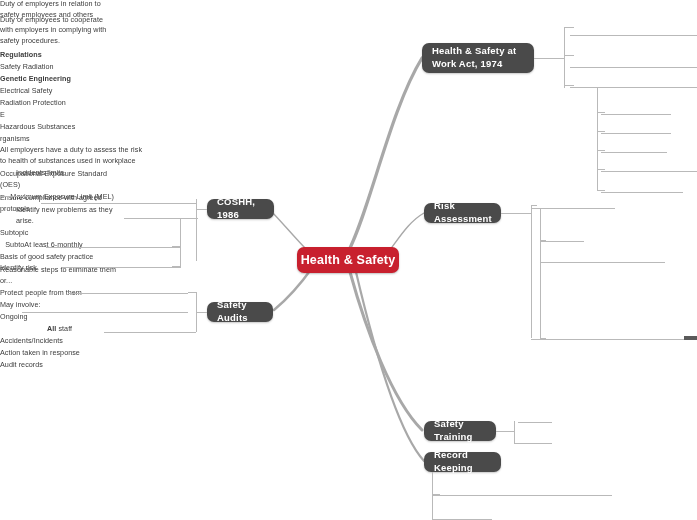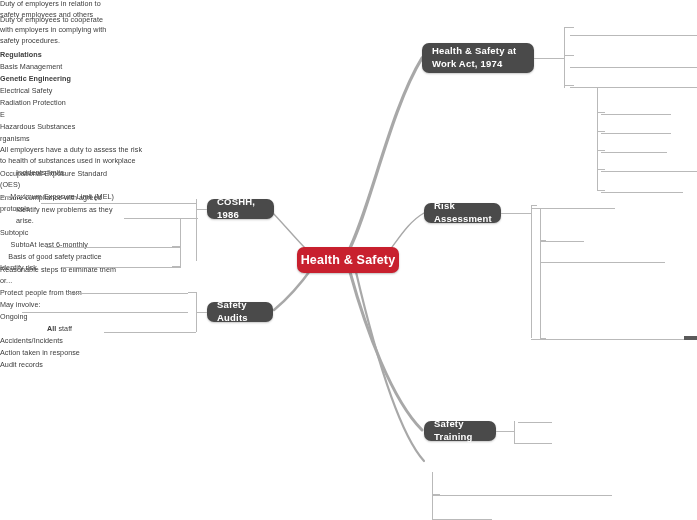--- a/index.html
+++ b/index.html
@@ -137,21 +137,21 @@
   <div class="hstub" style="left:564px; top:85px; width:10px;"></div>
   <div class="leaf bold" style="left:588px; top:73px; width:109px; height:14px;">
     <span class="leaf-text">Regulations</span>
   </div>
   <div class="underline" style="left:570px; top:87px; width:127px;"></div>
 
   <div class="vrail" style="left:597px; top:87px; height:104px;"></div>
 
   <div class="hstub" style="left:597px; top:112px; width:8px;"></div>
   <div class="leaf" style="left:607px; top:101px; width:90px; height:12px;">
-    <span class="leaf-text">Basis Management</span>
+    <span class="leaf-text">Safety Radiation</span>
   </div>
   <div class="underline" style="left:601px; top:114px; width:70px;"></div>
 
   <div class="hstub" style="left:597px; top:131px; width:8px;"></div>
   <div class="leaf" style="left:607px; top:120px; width:90px; height:12px;font-weight:bold;">
     <span class="leaf-text">Genetic Engineering</span>
   </div>
   <div class="underline" style="left:601px; top:133px; width:70px;"></div>
 
   <div class="hstub" style="left:597px; top:150px; width:8px;"></div>
@@ -223,32 +223,32 @@
 
   <div class="leaf" style="left:76px; top:299px; width:112px; height:12px; justify-content:flex-end;margin-left:16px;">
     <span class="leaf-text">Identify new problems as they arise.</span>
   </div>
   <div class="leaf" style="left:24px; top:299px; width:42px; height:12px;">
     <span class="leaf-text">Subtopic</span>
   </div>
   <div class="underline" style="left:22px; top:312px; width:166px;"></div>
 
   <div class="hstub" style="left:188px; top:332px; width:8px;"></div>
-  <div class="leaf" style="left:100px; top:319px; width:88px; height:12px; justify-content:flex-end;">
+  <div class="leaf" style="left:100px; top:319px; width:88px; height:12px; justify-content:center;">
     <span class="leaf-text">SubtoAt least 6-monthly</span>
   </div>
   <div class="underline" style="left:104px; top:332px; width:84px;"></div>
 
   <div class="node main-node" style="left:424px; top:203px; width:77px; height:20px;">Risk Assessment</div>
 
   <div class="hstub" style="left:501px; top:213px; width:30px;"></div>
   <div class="vrail" style="left:531px; top:205px; height:133px;"></div>
 
   <div class="hstub" style="left:531px; top:205px; width:6px;"></div>
-  <div class="leaf" style="left:533px; top:195px; width:110px; height:12px;justify-content:center;">
+  <div class="leaf" style="left:533px; top:195px; width:110px; height:12px;">
     <span class="leaf-text">Basis of good safety practice</span>
   </div>
   <div class="underline" style="left:531px; top:208px; width:84px;"></div>
 
   <div class="vrail" style="left:540px; top:208px; height:130px;"></div>
 
   <div class="hstub" style="left:540px; top:240px; width:6px;"></div>
   <div class="leaf" style="left:546px; top:229px; width:110px; height:12px;align-items:center;">
     <span class="leaf-text">Identify risk</span>
   </div>
@@ -281,20 +281,21 @@
     <span class="leaf-text">Ongoing</span>
   </div>
   <div class="underline" style="left:518px; top:422px; width:34px;"></div>
 
   <div class="hstub" style="left:514px; top:443px; width:6px;"></div>
   <div class="leaf" style="left:522px; top:431px; width:60px; height:12px;margin-left:47px;">
     <span class="leaf-text"><b>All</b> staff</span>
   </div>
   <div class="underline" style="left:518px; top:443px; width:34px;"></div>
 
+  <div class="node main-node" style="left:424px; top:452px; width:77px; height:20px;">Record Keeping</div>
 
   <div class="vrail" style="left:432px; top:472px; height:48px;"></div>
 
   <div class="hstub" style="left:432px; top:494px; width:8px;"></div>
   <div class="leaf" style="left:442px; top:483px; width:90px; height:12px;">
     <span class="leaf-text">Accidents/Incidents</span>
   </div>
   <div class="leaf" style="left:528px; top:483px; width:100px; height:12px;">
     <span class="leaf-text">Action taken in response</span>
   </div>

